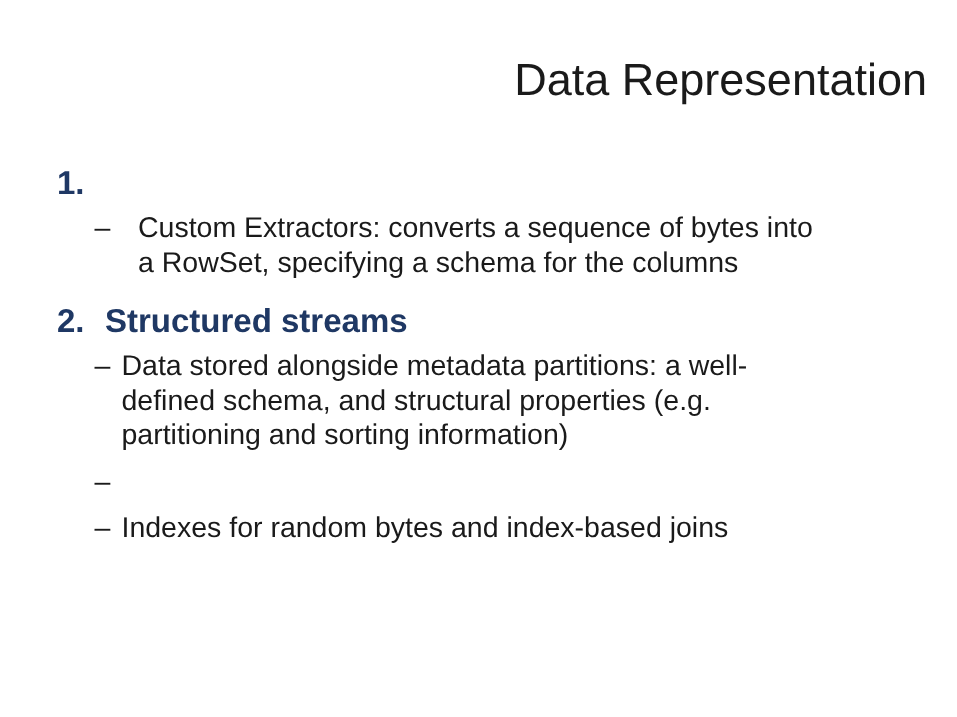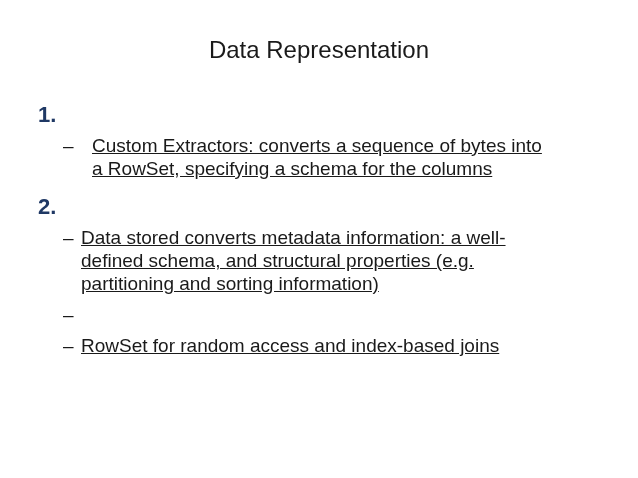--- a/index.html
+++ b/index.html
@@ -17,22 +17,22 @@
     overflow: hidden;
   }
   .slide {
     position: relative;
     width: 638px;
     height: 478px;
     background: var(--bg-color);
   }
   .slide-title {
     margin: 36px 20px 0;
-    text-align: center;
-    font-size: 24px;
+    text-align: right;
+    font-size: 30px;
     font-weight: 400;
     line-height: 1.2;
     color: var(--body-color);
   }
   .content {
     margin-top: 37px;
   }
   .item-head {
     display: flex;
     padding-left: 38px;
@@ -54,21 +54,20 @@
     margin-top: 6px;
   }
   .bullet .dash {
     flex: 0 0 18px;
   }
   .bullet.indent-wide .dash {
     flex: 0 0 29px;
   }
   .bullet-text {
     white-space: pre-line;
-    text-decoration: underline;
   }
   .item + .item {
     margin-top: 14px;
   }
   .bullet + .bullet {
     margin-top: 8px;
   }
 </style>
 </head>
 <body>
@@ -86,30 +85,31 @@
       <div class="bullet indent-wide">
         <span class="dash">–</span>
         <span class="bullet-text">Custom Extractors: converts a sequence of bytes into
 a RowSet, specifying a schema for the columns</span>
       </div>
     </div>
 
     <div class="item">
       <div class="item-head">
         <span class="item-num">2.</span>
+        <span class="item-title">Structured streams</span>
       </div>
       <div class="bullet">
         <span class="dash">–</span>
-        <span class="bullet-text">Data stored converts metadata information: a well-
+        <span class="bullet-text">Data stored alongside metadata partitions: a well-
 defined schema, and structural properties (e.g.
 partitioning and sorting information)</span>
       </div>
       <div class="bullet">
         <span class="dash">–</span>
       </div>
       <div class="bullet">
         <span class="dash">–</span>
-        <span class="bullet-text">RowSet for random access and index-based joins</span>
+        <span class="bullet-text">Indexes for random bytes and index-based joins</span>
       </div>
     </div>
 
   </div>
 </div>
 
 </body></html>

